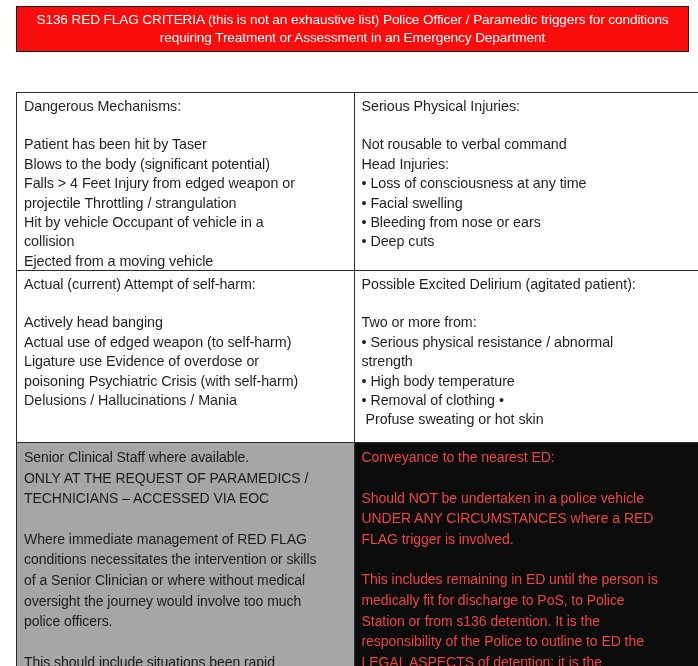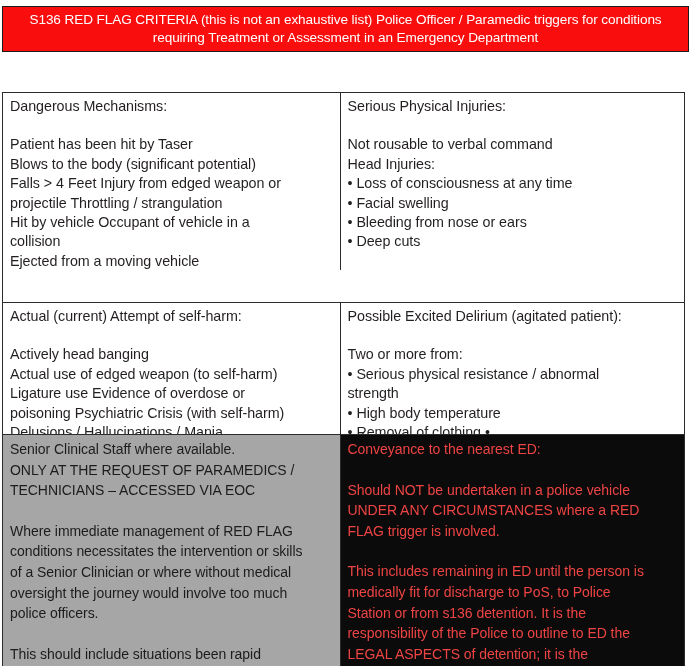--- a/index.html
+++ b/index.html
@@ -11,21 +11,21 @@
     width: 698px;
     height: 666px;
     font-family: "Liberation Sans", sans-serif;
     overflow: hidden;
   }
   .sheet {
     position: relative;
     width: 698px;
     height: 666px;
     box-sizing: border-box;
-    padding: 6px 9px 0 2px;
+    padding: 6px 9px 0 16px;
   }
 
   
   .header-band {
     background: #fa0d0d;
     border: 1px solid #1b1b1b;
     box-sizing: border-box;
     height: 46px;
     display: flex;
     align-items: center;
@@ -46,21 +46,21 @@
     border: 1px solid #2b2b2b;
     border-top: none;
     box-sizing: border-box;
     width: 683px;
   }
   .row {
     display: flex;
     box-sizing: border-box;
   }
   .row.r1 { height: 178px; margin-top: 40px; }
-  .row.r2 { height: 132px; margin-top: 32px; }
+  .row.r2 { height: 172px; }
   .row.r3 { height: 256px; }
 
   .cell {
     box-sizing: border-box;
     padding: 4px 6px 0 7px;
     overflow: hidden;
     border-top: 1px solid #2b2b2b;
   }
   .cell.left  { width: 338px; border-right: 1px solid #2b2b2b; }
   .cell.right { width: 344px; }

